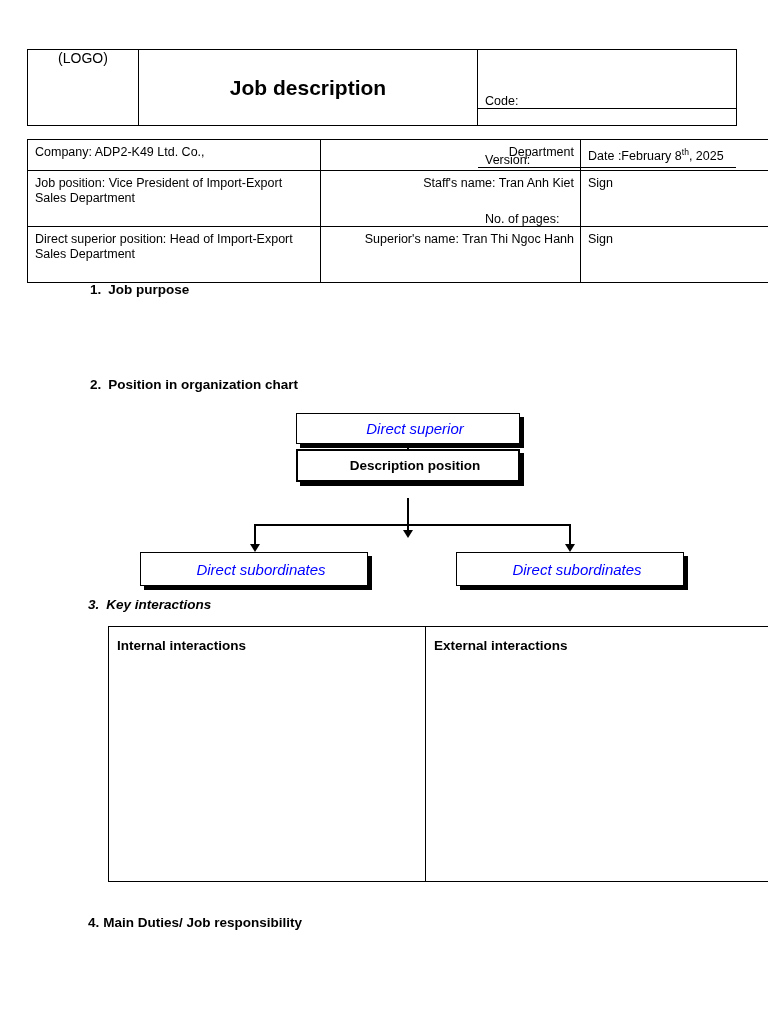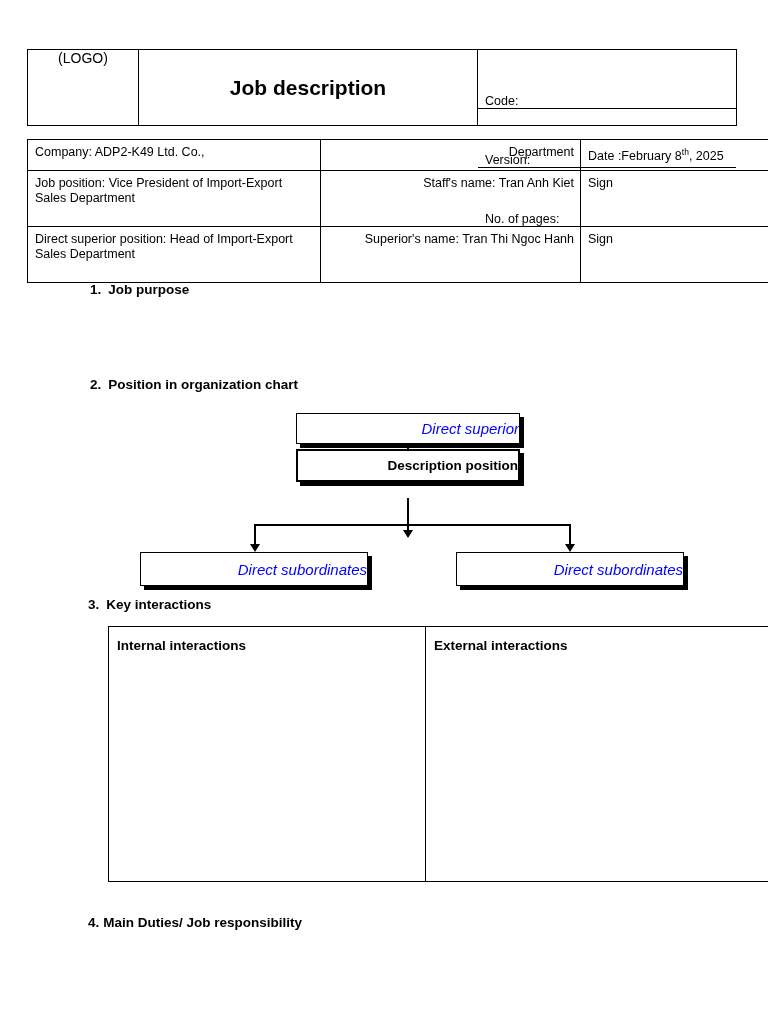--- a/index.html
+++ b/index.html
@@ -94,42 +94,42 @@
   
   .section-heading {
     position: absolute;
     font-size: 13.5px;
     font-weight: bold;
     white-space: nowrap;
   }
   .sec-num { display: inline-block; }
   #sec1 { left: 90px; top: 282px; }
   #sec2 { left: 90px; top: 377px; }
-  #sec3 { left: 88px; top: 597px; }
+  #sec3 { left: 88px; top: 597px; font-style: italic; }
   #sec4 { left: 88px; top: 915px; }
   #sec1 .sec-num, #sec2 .sec-num, #sec3 .sec-num { margin-right: 7px; }
   #sec4 .sec-num { margin-right: 4px; }
 
   
   #org-chart {
     position: absolute;
     left: 0px;
     top: 400px;
     width: 768px;
     height: 200px;
   }
   .org-box {
     position: absolute;
     box-sizing: border-box;
     background: #ffffff;
     border: 1.4px solid #000;
     box-shadow: 4px 4px 0 0 #000;
     display: flex;
     align-items: center;
-    justify-content: flex-end;
+    justify-content: center;
     z-index: 3;
     padding-left: 14px;
   }
   .org-box.thick { border-width: 2.4px; }
   .org-label-blue {
     color: #0000ff;
     font-style: italic;
     font-size: 15px;
     font-weight: normal;
   }

